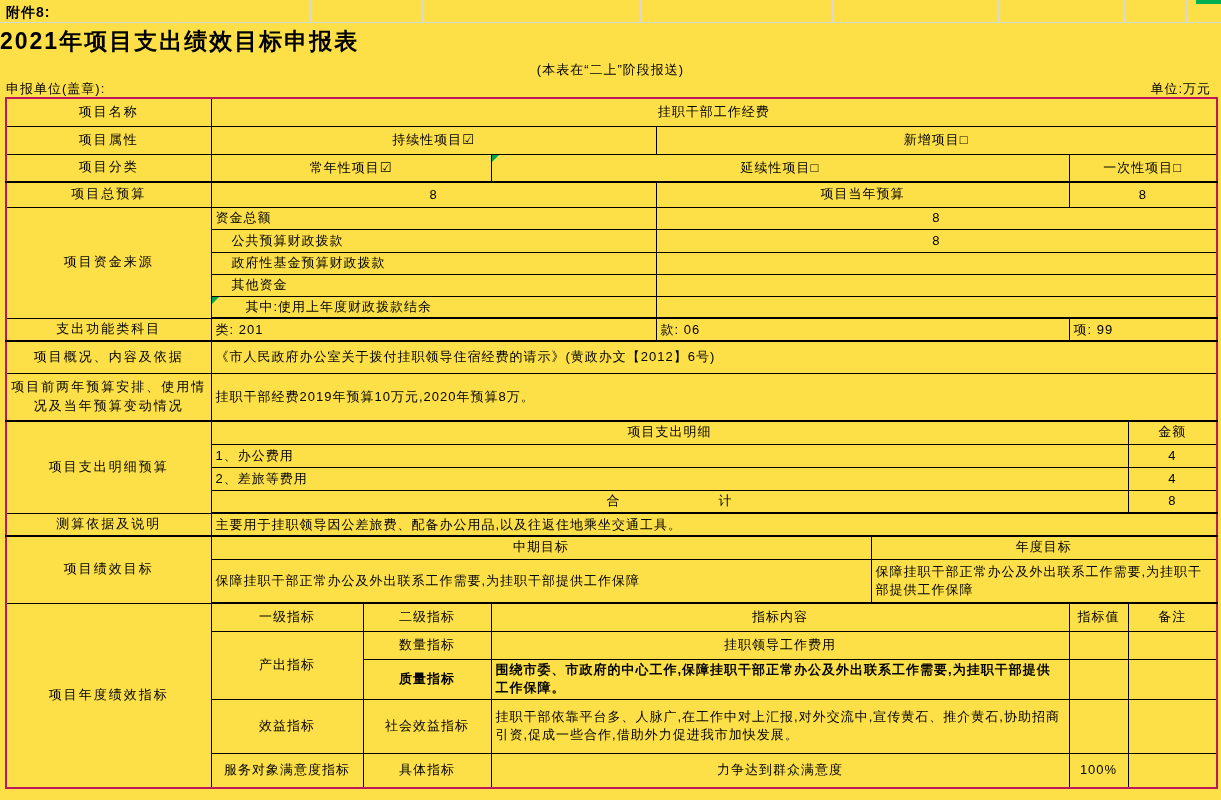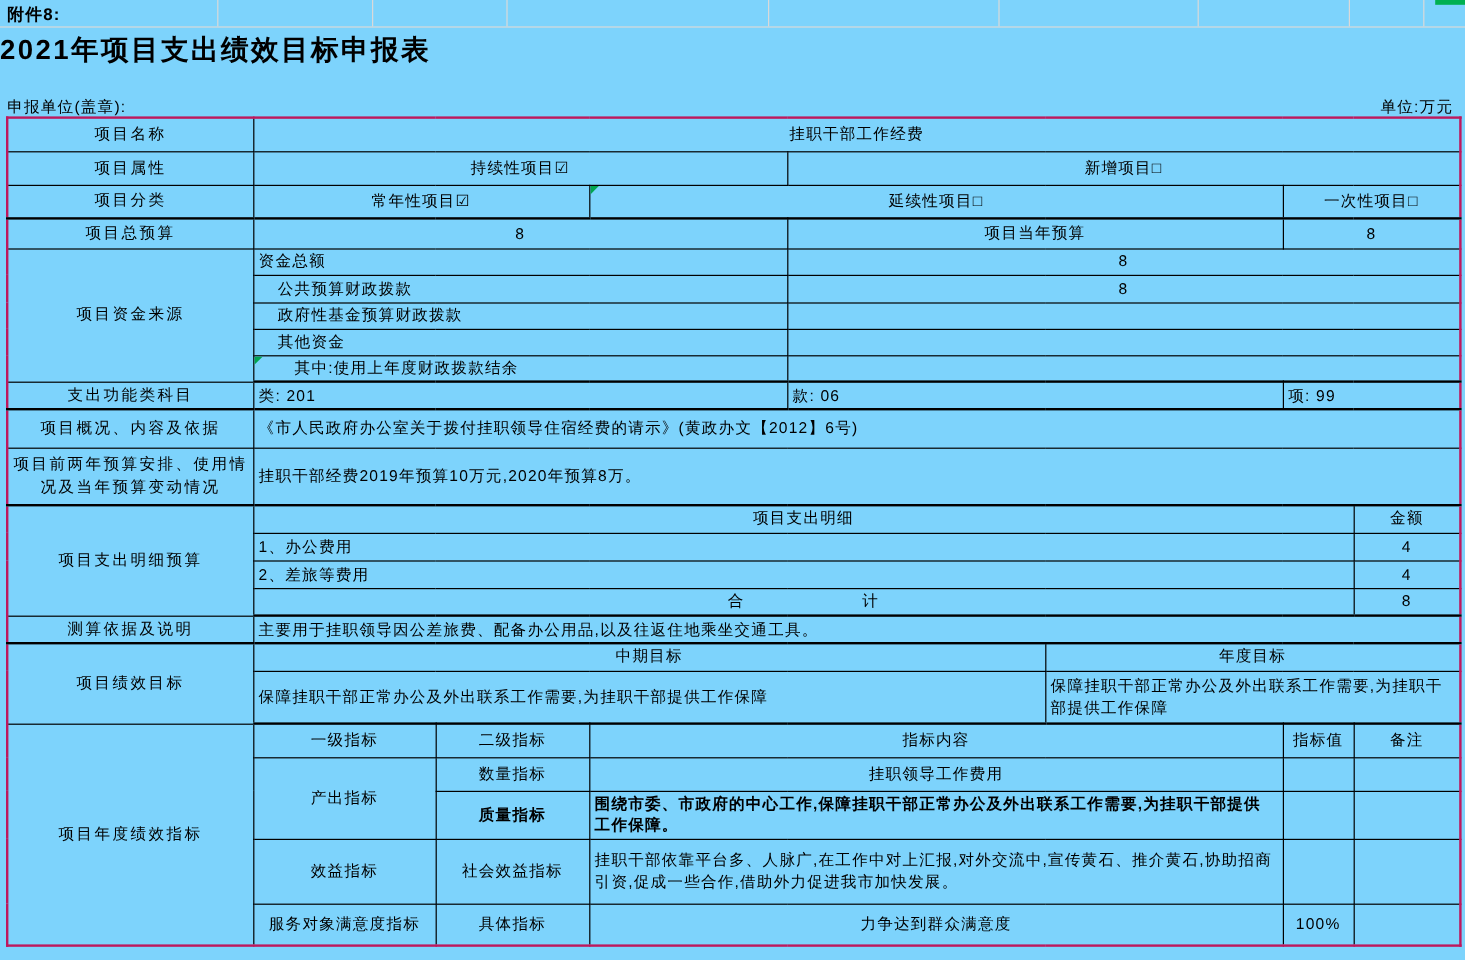--- a/index.html
+++ b/index.html
@@ -1,17 +1,17 @@
 <!DOCTYPE html>
 <html><head>
 <meta charset="utf-8">
 <style>
   html,body{margin:0;padding:0;background:#fff;}
   body{width:1221px;height:800px;font-family:"Liberation Sans","DejaVu Sans",sans-serif;color:#000;}
-  .sheet{position:relative;width:1221px;height:800px;background:#7dd3fc;overflow:hidden;}
+  .sheet{position:relative;width:1221px;height:800px;background:#fde047;overflow:hidden;}
 
   
   .gl{position:absolute;background:#d9d9d9;}
   .gl-h{height:1px;}
   .gl-v{width:1px;}
   .sel-mark{position:absolute;top:0;left:1196px;width:25px;height:4px;background:#00B050;}
 
   .attachment{position:absolute;left:6px;top:4px;font-size:14px;font-weight:bold;letter-spacing:1px;}
   .title{position:absolute;left:0;top:26px;width:1221px;font-size:23px;font-weight:bold;letter-spacing:2px;}
   .subtitle{position:absolute;left:0;top:61px;width:1221px;text-align:center;font-size:13px;letter-spacing:1px;}
@@ -45,20 +45,21 @@
   <div class="gl gl-v" style="left:422px;top:0;height:22px;"></div>
   <div class="gl gl-v" style="left:640px;top:0;height:22px;"></div>
   <div class="gl gl-v" style="left:832px;top:0;height:22px;"></div>
   <div class="gl gl-v" style="left:998px;top:0;height:22px;"></div>
   <div class="gl gl-v" style="left:1124px;top:0;height:22px;"></div>
   <div class="gl gl-v" style="left:1186px;top:0;height:22px;"></div>
   <div class="sel-mark"></div>
 
   <div class="attachment">附件8:</div>
   <div class="title">2021年项目支出绩效目标申报表</div>
+  <div class="subtitle">(本表在“二上”阶段报送)</div>
   <div class="declaring">申报单位(盖章):</div>
   <div class="unit">单位:万元</div>
 
   <table class="form">
     <colgroup>
       <col style="width:205px">
         <col style="width:152px">
         <col style="width:128px">
         <col style="width:165px">
       <col style="width:215px">

